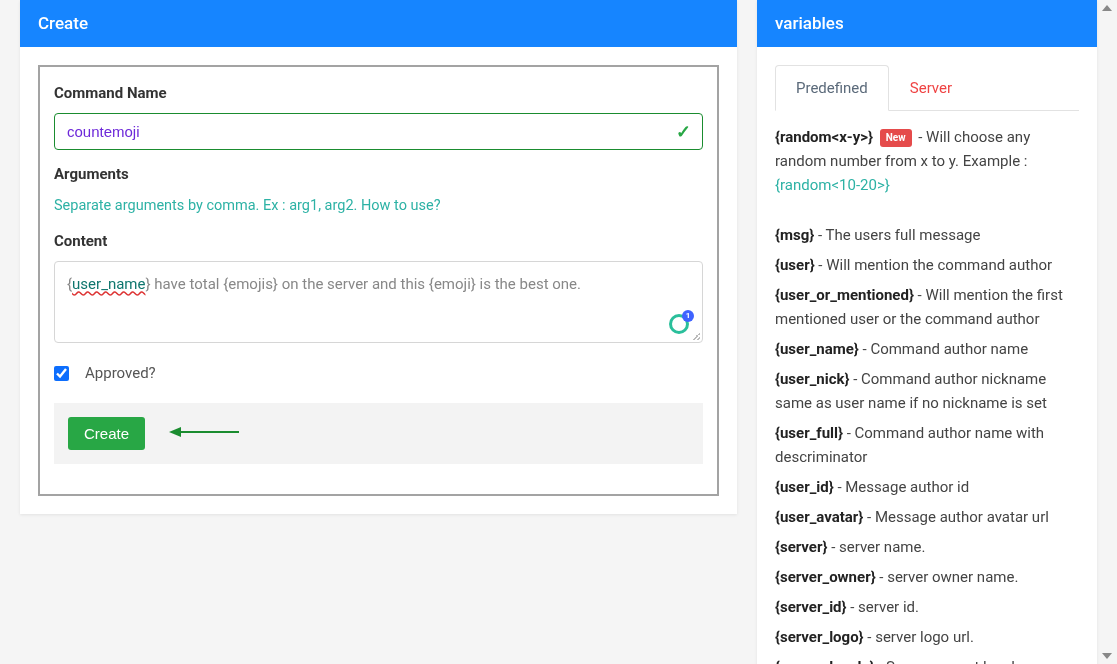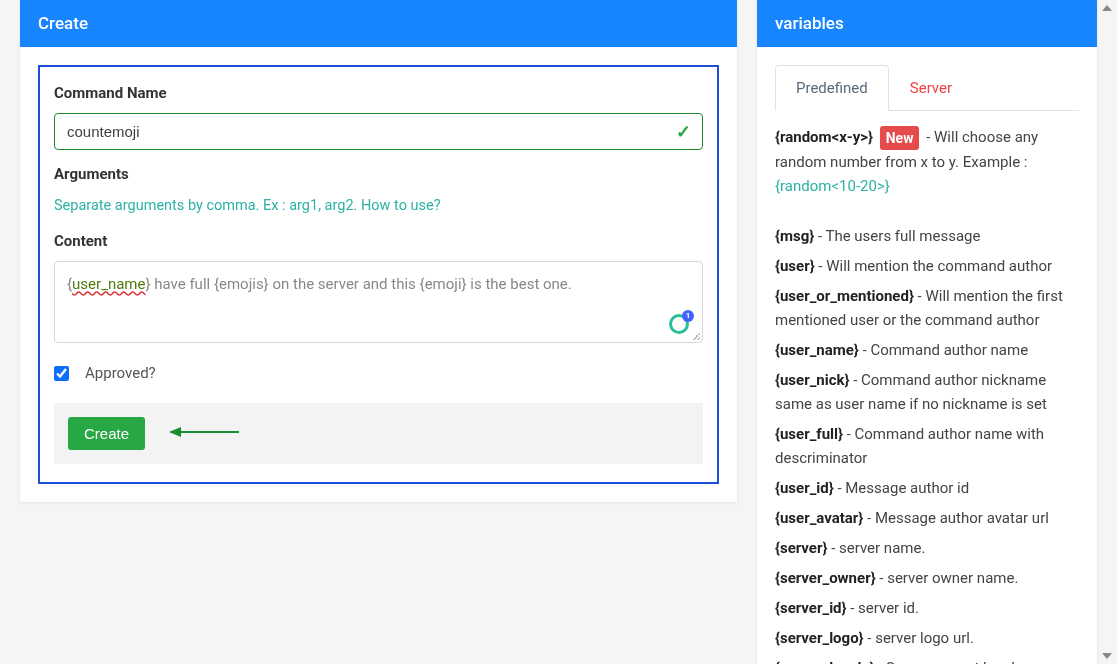--- a/index.html
+++ b/index.html
@@ -26,41 +26,41 @@
     .panel-header {
       background: #1685ff;
       color: #fff;
       padding: 10px 18px;
       font-size: 17px;
       font-weight: 500;
     }
     .panel-body { padding: 18px; }
 
     .form-box {
-      border: 2px solid #1d4ed8;
-      padding: 14px 14px 18px 14px;
+      border: 2px solid #a3a3a3;
+      padding: 14px 14px 30px 14px;
       background: #fff;
     }
 
     .label {
       font-weight: 700;
       color: #333;
       margin-top: 12px;
       margin-bottom: 8px;
     }
     .label:first-child { margin-top: 0; }
 
     .input-wrap { position: relative; }
     .text-input {
       width: 100%;
       border: 1px solid #1a8c2f;
       border-radius: 4px;
       padding: 9px 36px 9px 12px;
       font-size: 15px;
-      color: #404040;
+      color: #6d28d9;
       outline: none;
       background: #fff;
     }
     .check-icon {
       position: absolute;
       right: 12px;
       top: 50%;
       transform: translateY(-50%);
       color: #28a745;
       font-size: 18px;
@@ -95,21 +95,21 @@
       border: none;
       padding: 10px 12px 24px 12px;
       font-size: 15px;
       color: #888;
       min-height: 80px;
       resize: vertical;
       outline: none;
       font-family: inherit;
     }
     .content-spell {
-      color: #4d7c0f;
+      color: #0f766e;
       text-decoration: underline wavy #d33;
     }
     .grammarly {
       position: absolute;
       right: 10px;
       bottom: 6px;
       width: 24px;
       height: 24px;
     }
     .grammarly .ring {
@@ -199,21 +199,21 @@
     }
     .tab.inactive { color: #ef4444; }
 
     .var-list { font-size: 15px; color: #444; }
     .var-block { margin-bottom: 6px; }
     .var-name { font-weight: 700; color: #222; }
     .new-badge {
       display: inline-block;
       background: #e54b4b;
       color: #fff;
-      font-size: 14px;
+      font-size: 10px;
       font-weight: 700;
       padding: 1px 6px;
       border-radius: 3px;
       vertical-align: middle;
       margin: 0 3px;
     }
     .example-link { color: #2db2a5; }
     .spacer { height: 20px; }
 
     .scrollbar {
@@ -251,21 +251,21 @@
             <span class="check-icon">✓</span>
           </div>
 
           <div class="label">Arguments</div>
           <div class="hint">
             <span class="hint-text">Separate arguments by comma. Ex : arg1, arg2. </span><span class="hint-link">How to use?</span>
           </div>
 
           <div class="label">Content</div>
           <div class="textarea-wrap">
-            <div class="content-ta" contenteditable="true" style=""><span>{</span><span class="content-spell">user_name</span><span>} have full {emojis} on the server and this {emoji} is the best one.</span></div>
+            <div class="content-ta" contenteditable="true" style=""><span>{</span><span class="content-spell">user_name</span><span>} have total {emojis} on the server and this {emoji} is the best one.</span></div>
             <div class="grammarly">
               <div class="ring"></div>
               <div class="badge">1</div>
             </div>
             <div class="resize-handle"></div>
           </div>
 
           <div class="checkbox-row">
             <input type="checkbox" class="cb" checked="" style="">
             <span class="cb-label">Approved?</span>

